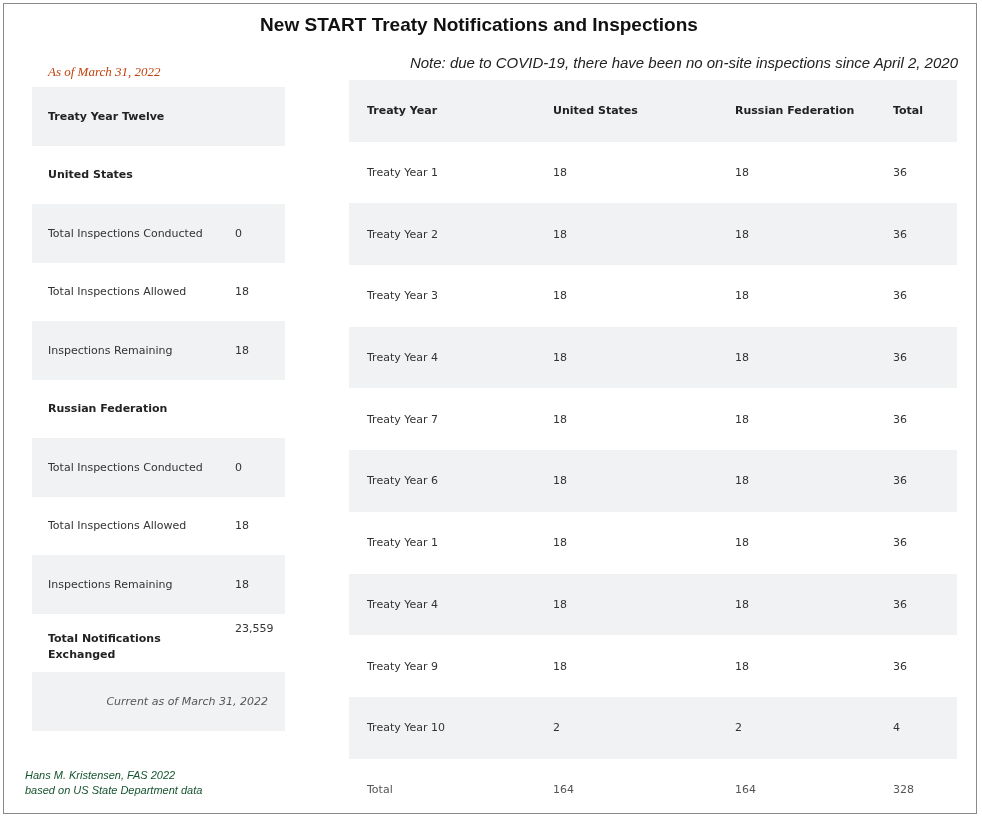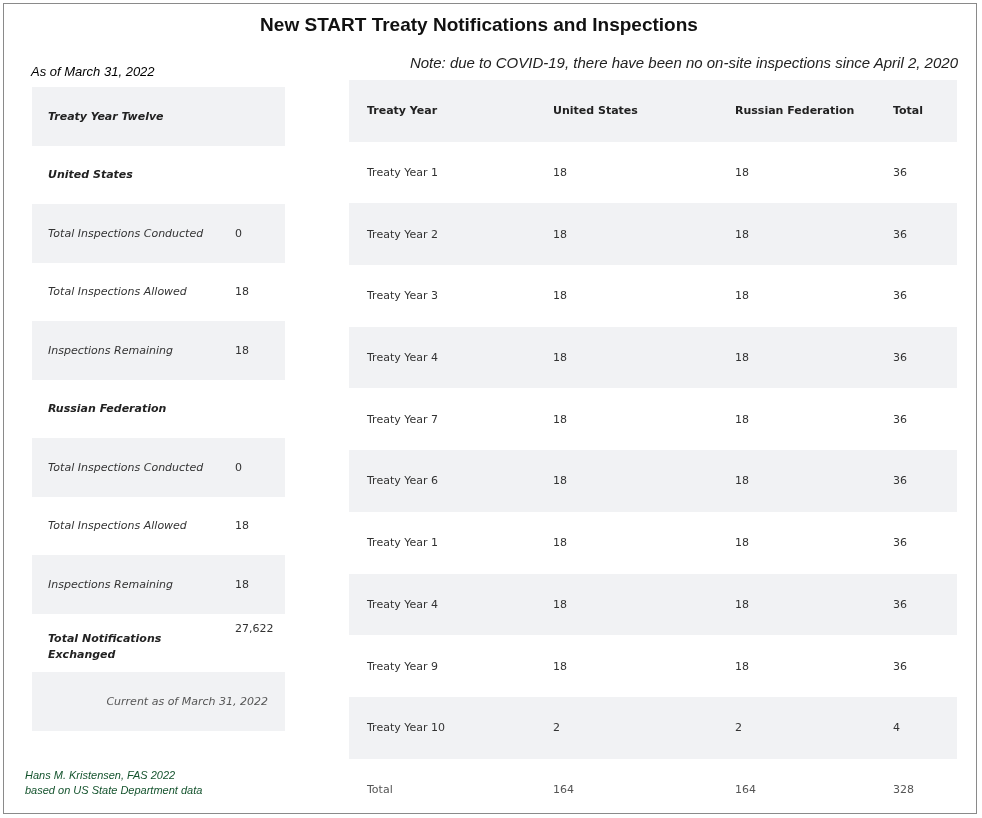--- a/index.html
+++ b/index.html
@@ -1,24 +1,24 @@
 <!DOCTYPE html>
 <html><head>
 <meta charset="utf-8">
 <style>
   * { box-sizing: border-box; margin: 0; padding: 0; }
   body { width: 982px; height: 818px; background: #ffffff; font-family: "DejaVu Sans", sans-serif; position: relative; overflow: hidden; }
   .frame { position: absolute; left: 3px; top: 3px; width: 974px; height: 811px; border: 1.5px solid #8a8a8a; }
   .title { position: absolute; left: 0; top: 14px; width: 958px; text-align: center; font-family: "Liberation Sans", sans-serif; font-weight: bold; font-size: 19px; color: #111; }
-  .asof { position: absolute; left: 31px; top: 64px; font-family: Liberation Sans, sans-serif; font-style: italic; font-size: 13px; color: #000000; }
+  .asof { position: absolute; left: 48px; top: 64px; font-family: Liberation Serif, serif; font-style: italic; font-size: 13px; color: #c2410c; }
   .note { position: absolute; right: 24px; top: 54px; font-family: "Liberation Sans", sans-serif; font-style: italic; font-size: 15px; color: #222; }
   .left { position: absolute; left: 32px; top: 87px; width: 253px; }
   .lrow { height: 58.5px; display: flex; align-items: center; padding-left: 16px; font-size: 11px; color: #333; position: relative; }
   .lrow.shade { background: #f1f2f4; }
-  .lrow .lab { width: 190px; font-style: italic; }
+  .lrow .lab { width: 190px; }
   .lrow .val { position: absolute; left: 203px; }
   .lrow.bold .lab { font-weight: bold; color: #222; }
   .lrow.notif { align-items: center; padding-top: 8px; }
   .lrow.notif .val { top: 8px; }
   .lrow.current { justify-content: flex-end; padding-right: 17px; font-style: italic; color: #555; text-align: center; }
   .right { position: absolute; left: 349px; top: 80px; width: 608px; }
   .rrow { height: 61.7px; display: flex; align-items: center; font-size: 11px; color: #333; }
   .rrow.shade { background: #f1f2f4; }
   .rrow.head { font-weight: bold; color: #222; }
   .rrow.total { color: #555; }
@@ -65,21 +65,21 @@
   <div class="lrow">
       <span class="lab">Total Inspections Allowed</span>
       <span class="val">18</span>
     </div>
   <div class="lrow shade">
       <span class="lab">Inspections Remaining</span>
       <span class="val">18</span>
     </div>
   <div class="lrow bold notif">
       <span class="lab" style="width:120px;line-height:16px">Total Notifications Exchanged</span>
-      <span class="val">27,622</span>
+      <span class="val">23,559</span>
     </div>
   <div class="lrow shade current">
       <span>Current as of March 31, 2022</span>
     </div>
 </div>
 
 <div class="right">
   <div class="rrow shade head">
     <span class="c1">Treaty Year</span>
       <span class="c2">United States</span>

